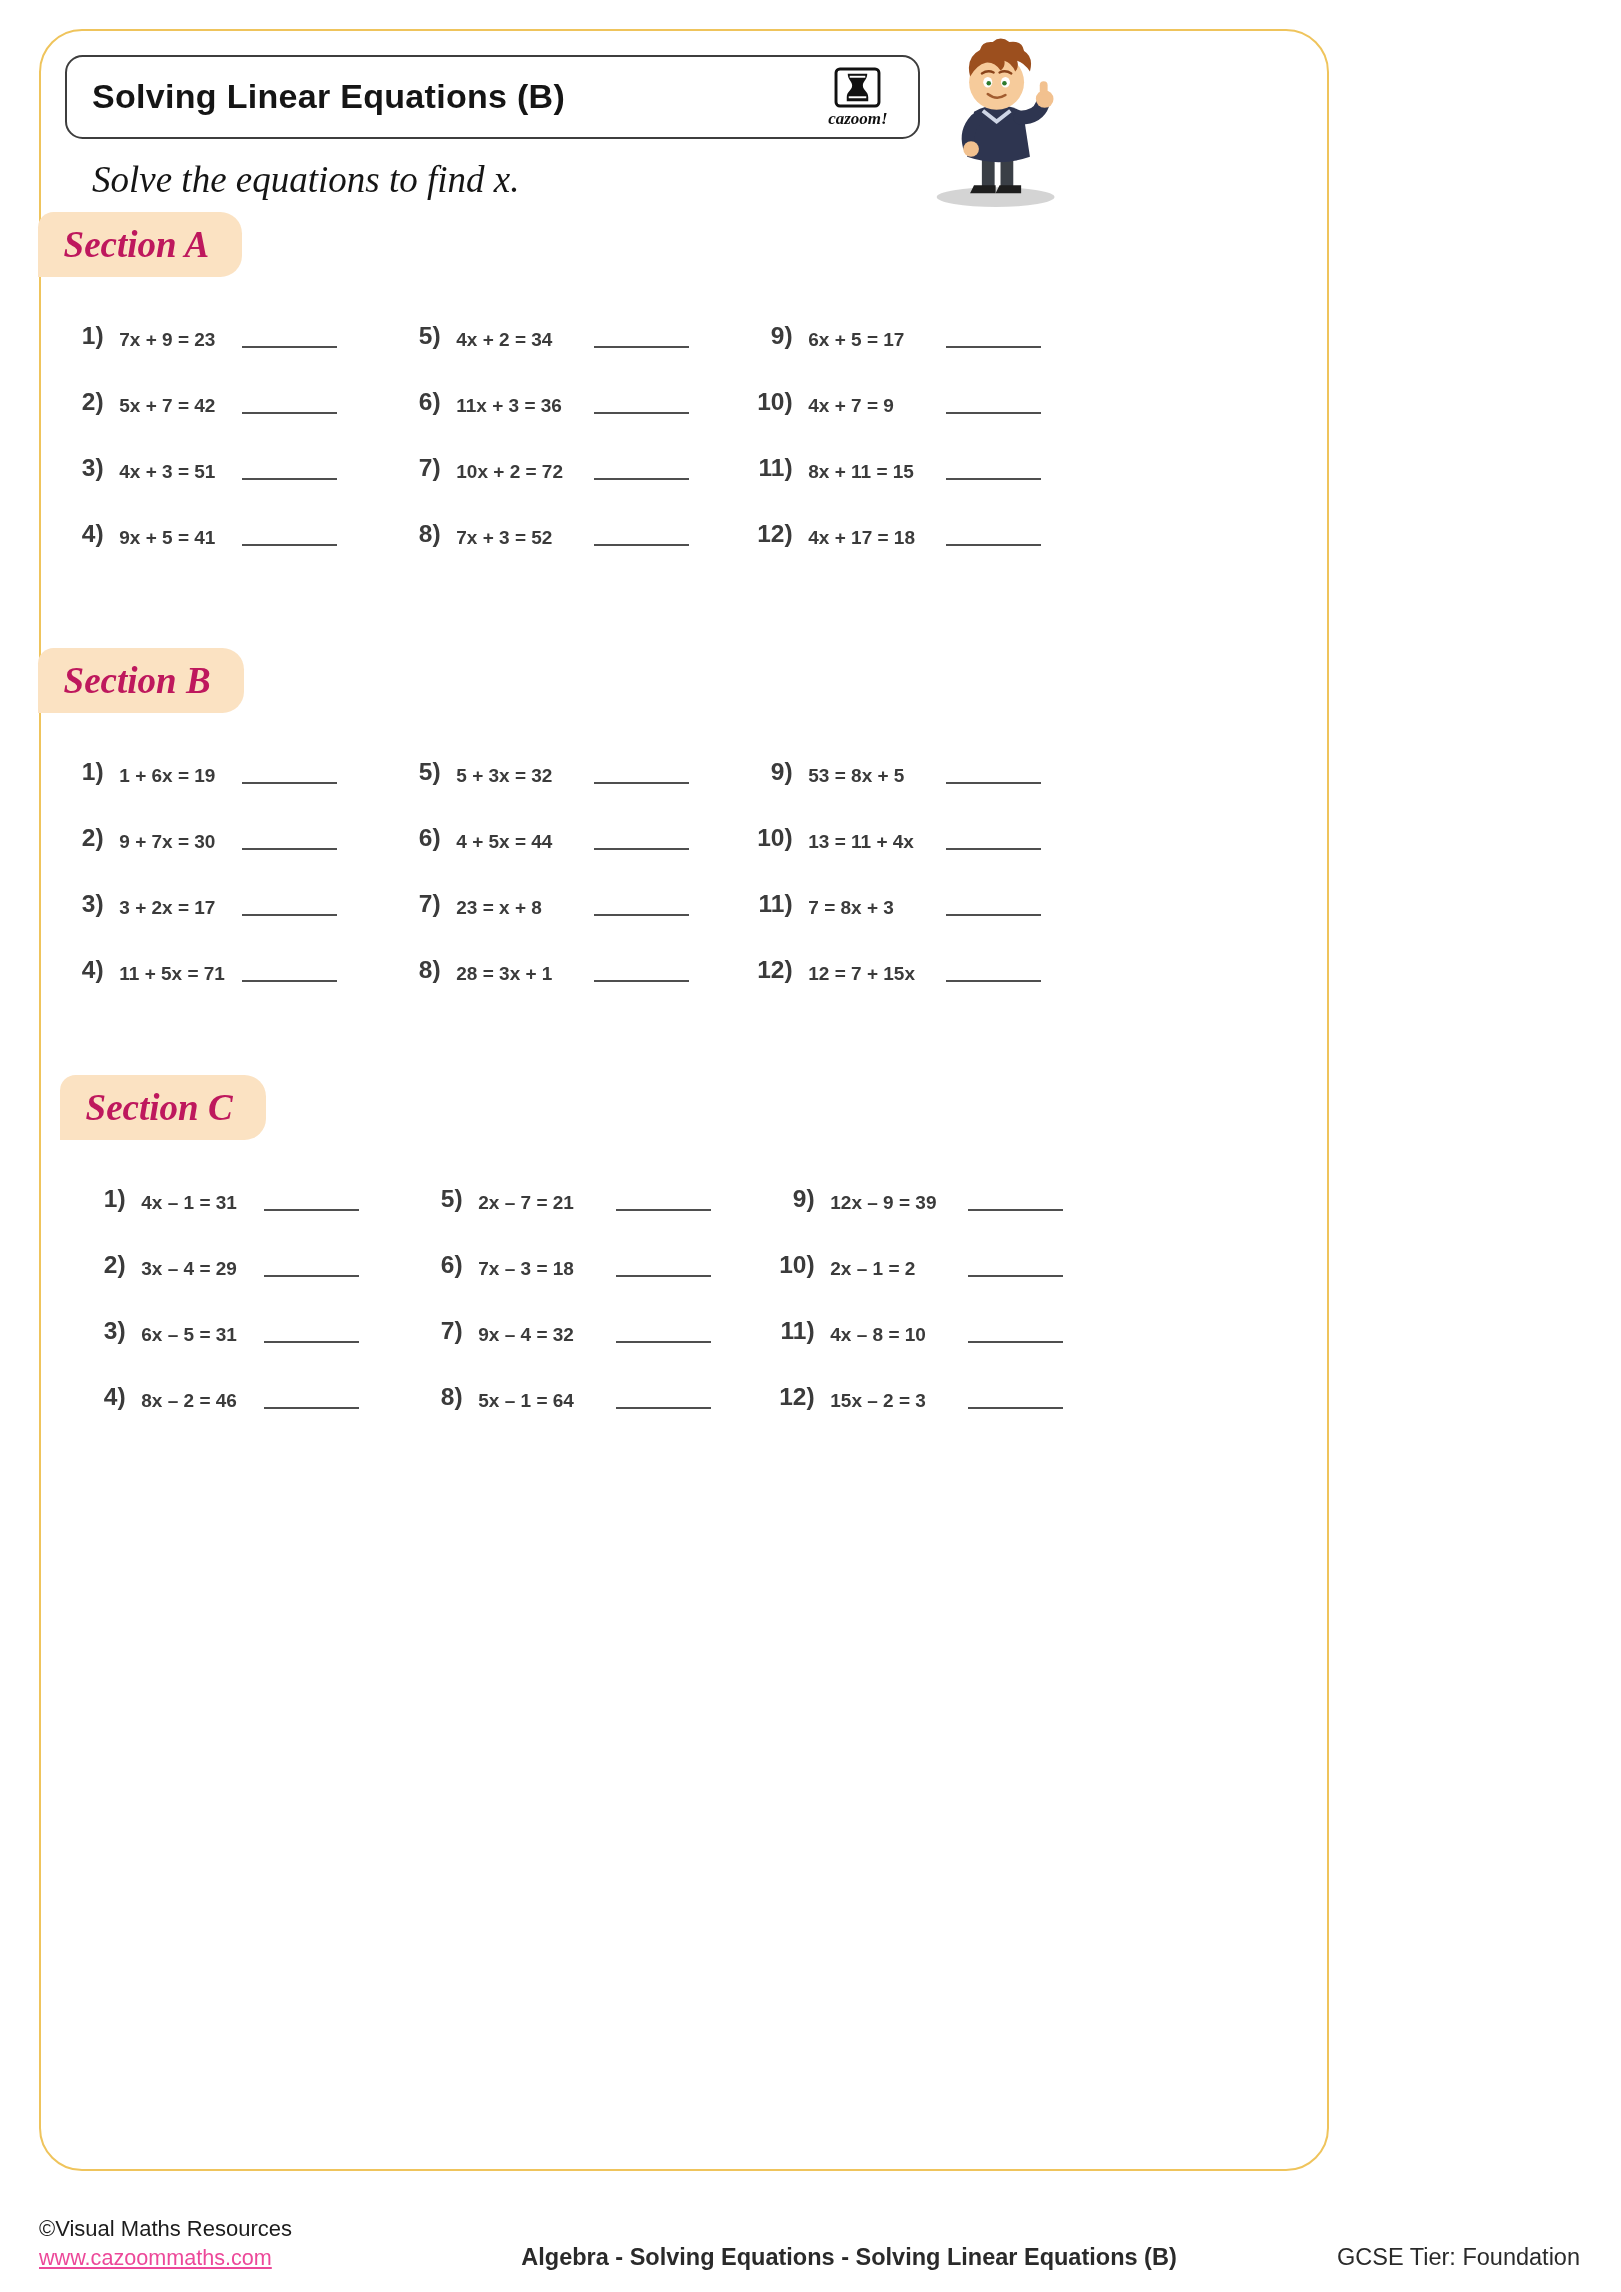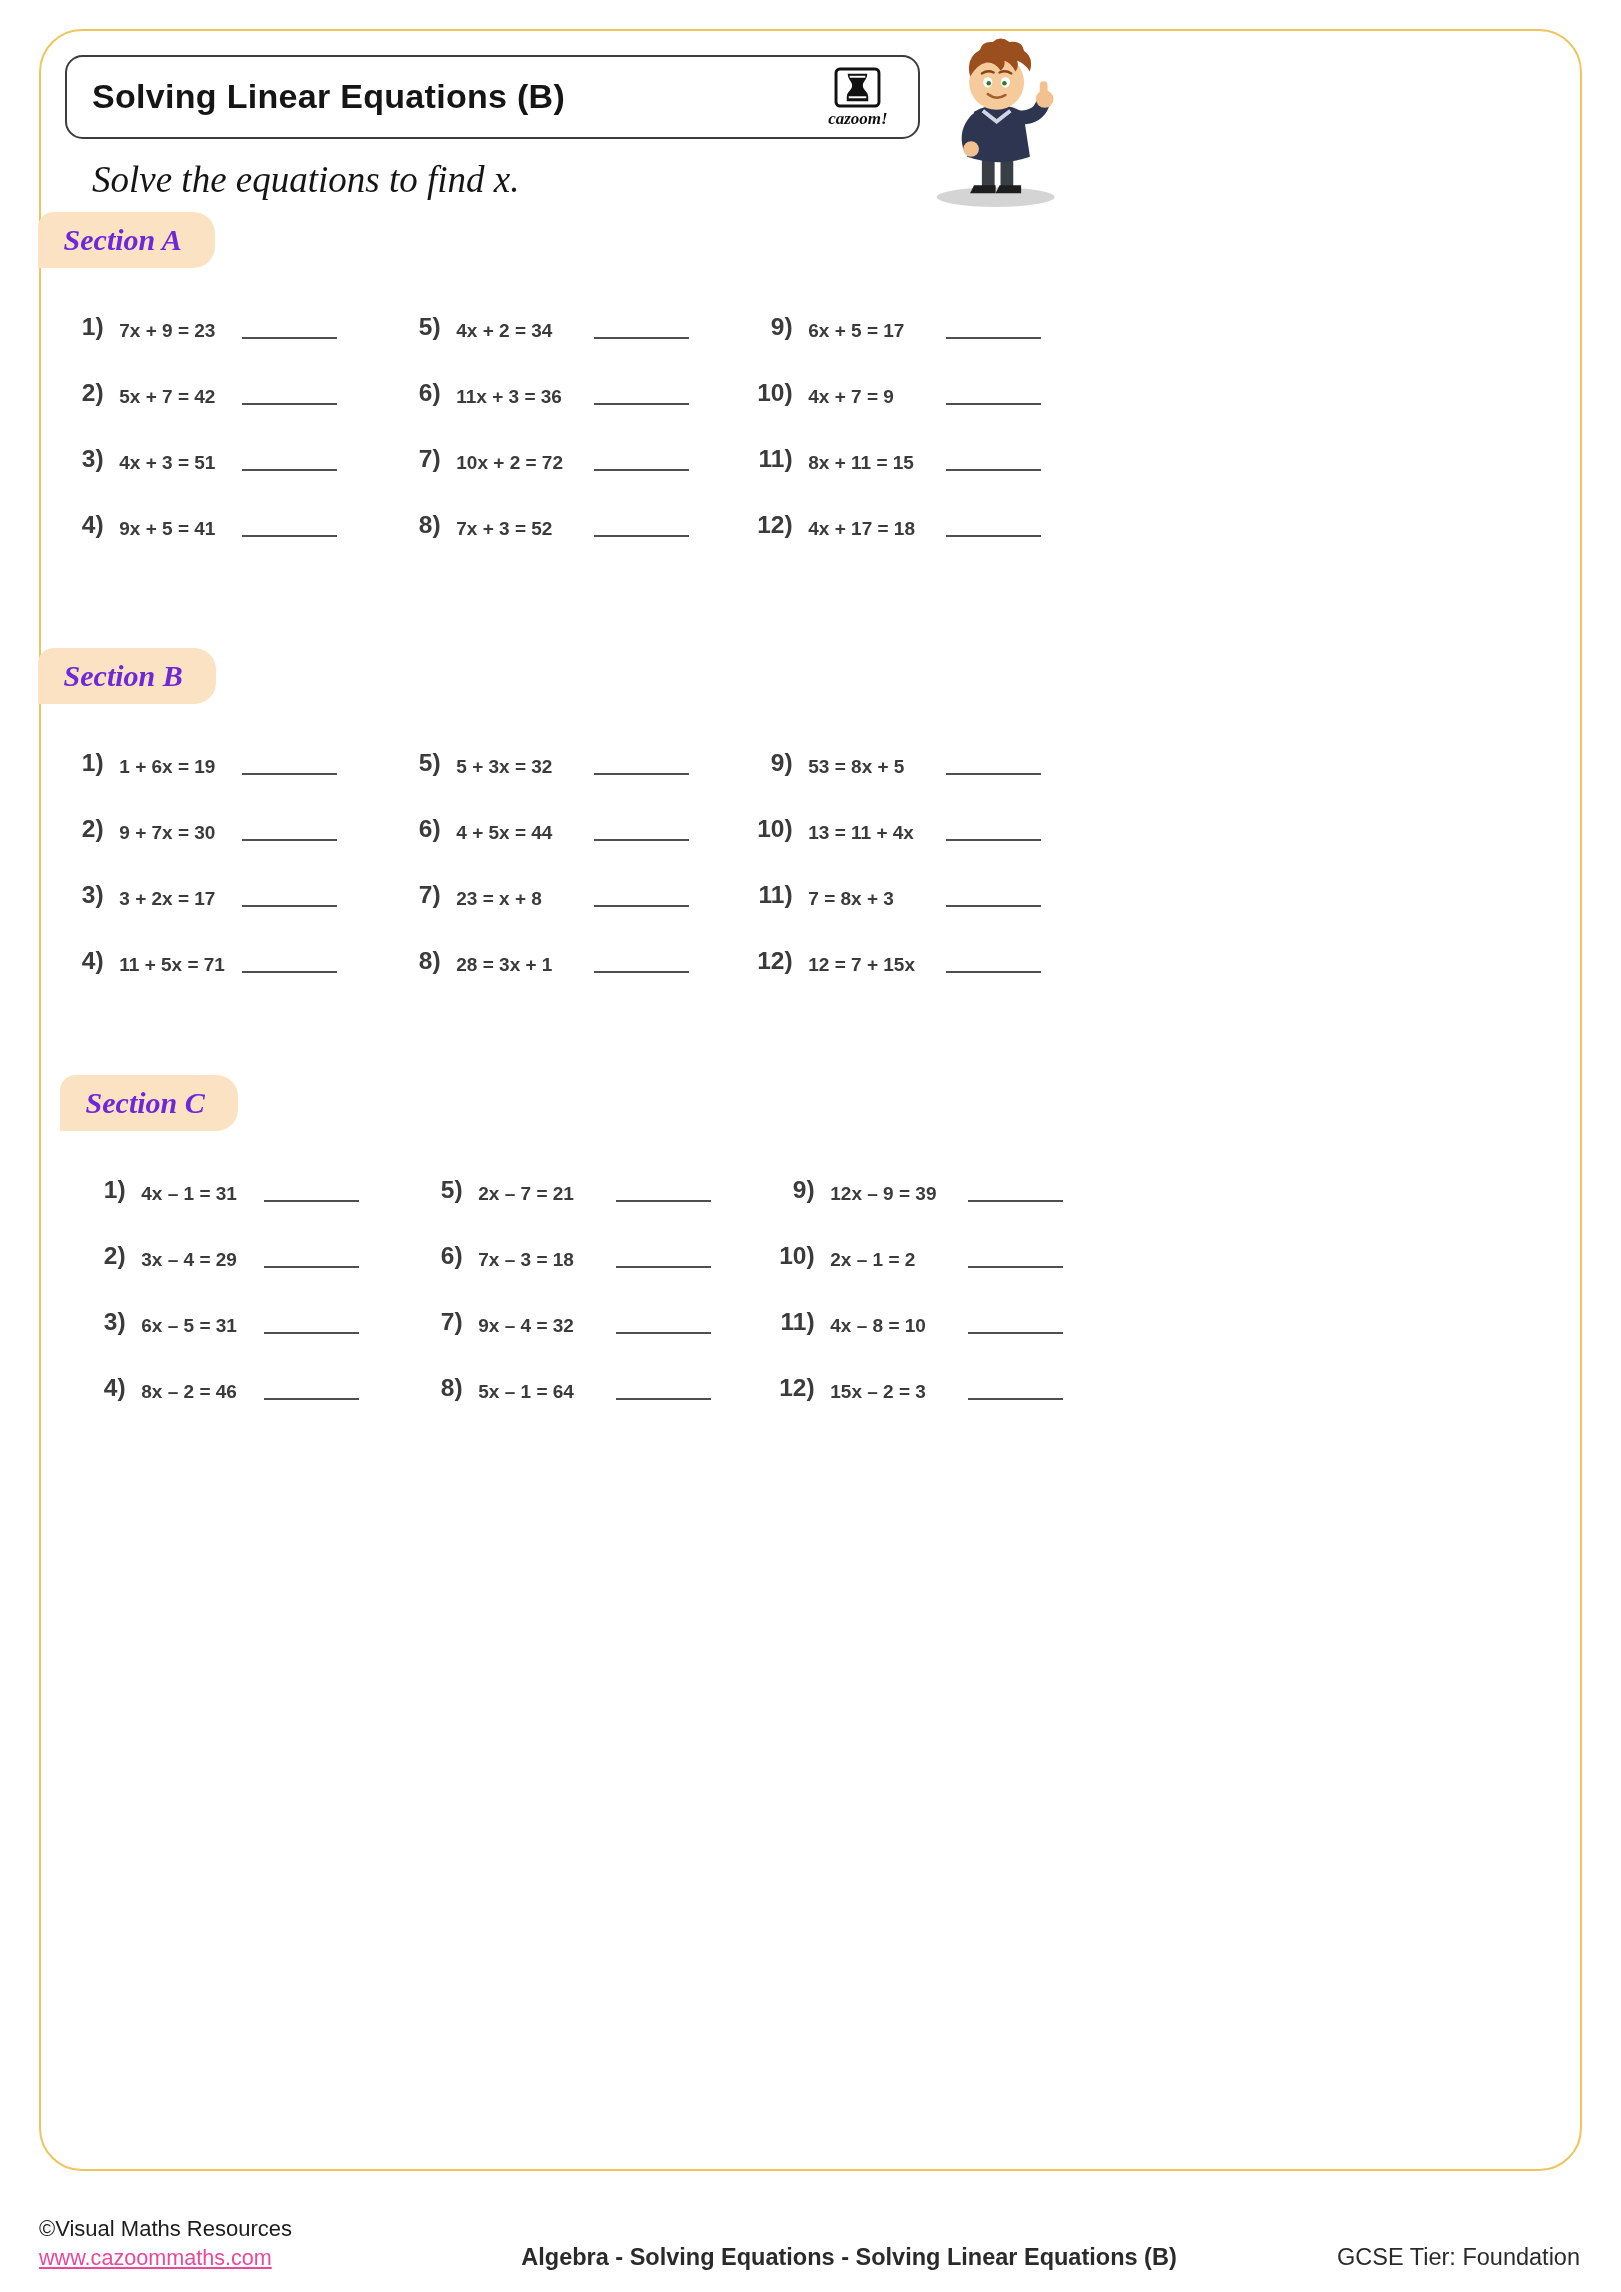--- a/index.html
+++ b/index.html
@@ -8,21 +8,21 @@
     position: relative;
     background: #ffffff;
     font-family: "Liberation Sans", sans-serif;
     overflow: hidden;
   }
 
   
   .frame {
     position: absolute;
     left: 39px; top: 29px;
-    width: 1543px; height: 2142px;
+    width: 1290px; height: 2142px;
     border: 2.9px solid #EFC45C;
     border-radius: 43px;
   }
 
   
   .title-box {
     position: absolute;
     left: 23.5px; top: 23.5px;
     width: 855px; height: 84px;
     border: 2.9px solid #3d3d3d;
@@ -78,22 +78,22 @@
   .section-label {
     display: inline-block;
     margin-left: -2.9px;
     min-width: 172px;
     padding: 10.8px 33px 10.8px 25.5px;
     background: #FBE2C2;
     border-radius: 15.7px 21.6px 21.6px 0;
     font-family: "Liberation Serif", serif;
     font-style: italic;
     font-weight: bold;
-    font-size: 30px;
-    color: #6d28d9;
+    font-size: 37px;
+    color: #be185d;
   }
 
   .problems-grid {
     margin: 26.5px 0 0 21.6px;
     display: grid;
     grid-template-columns: 274px 289px 289px;
     grid-template-rows: repeat(4, 66px);
     grid-auto-flow: column;
     column-gap: 63px;
     align-items: center;

